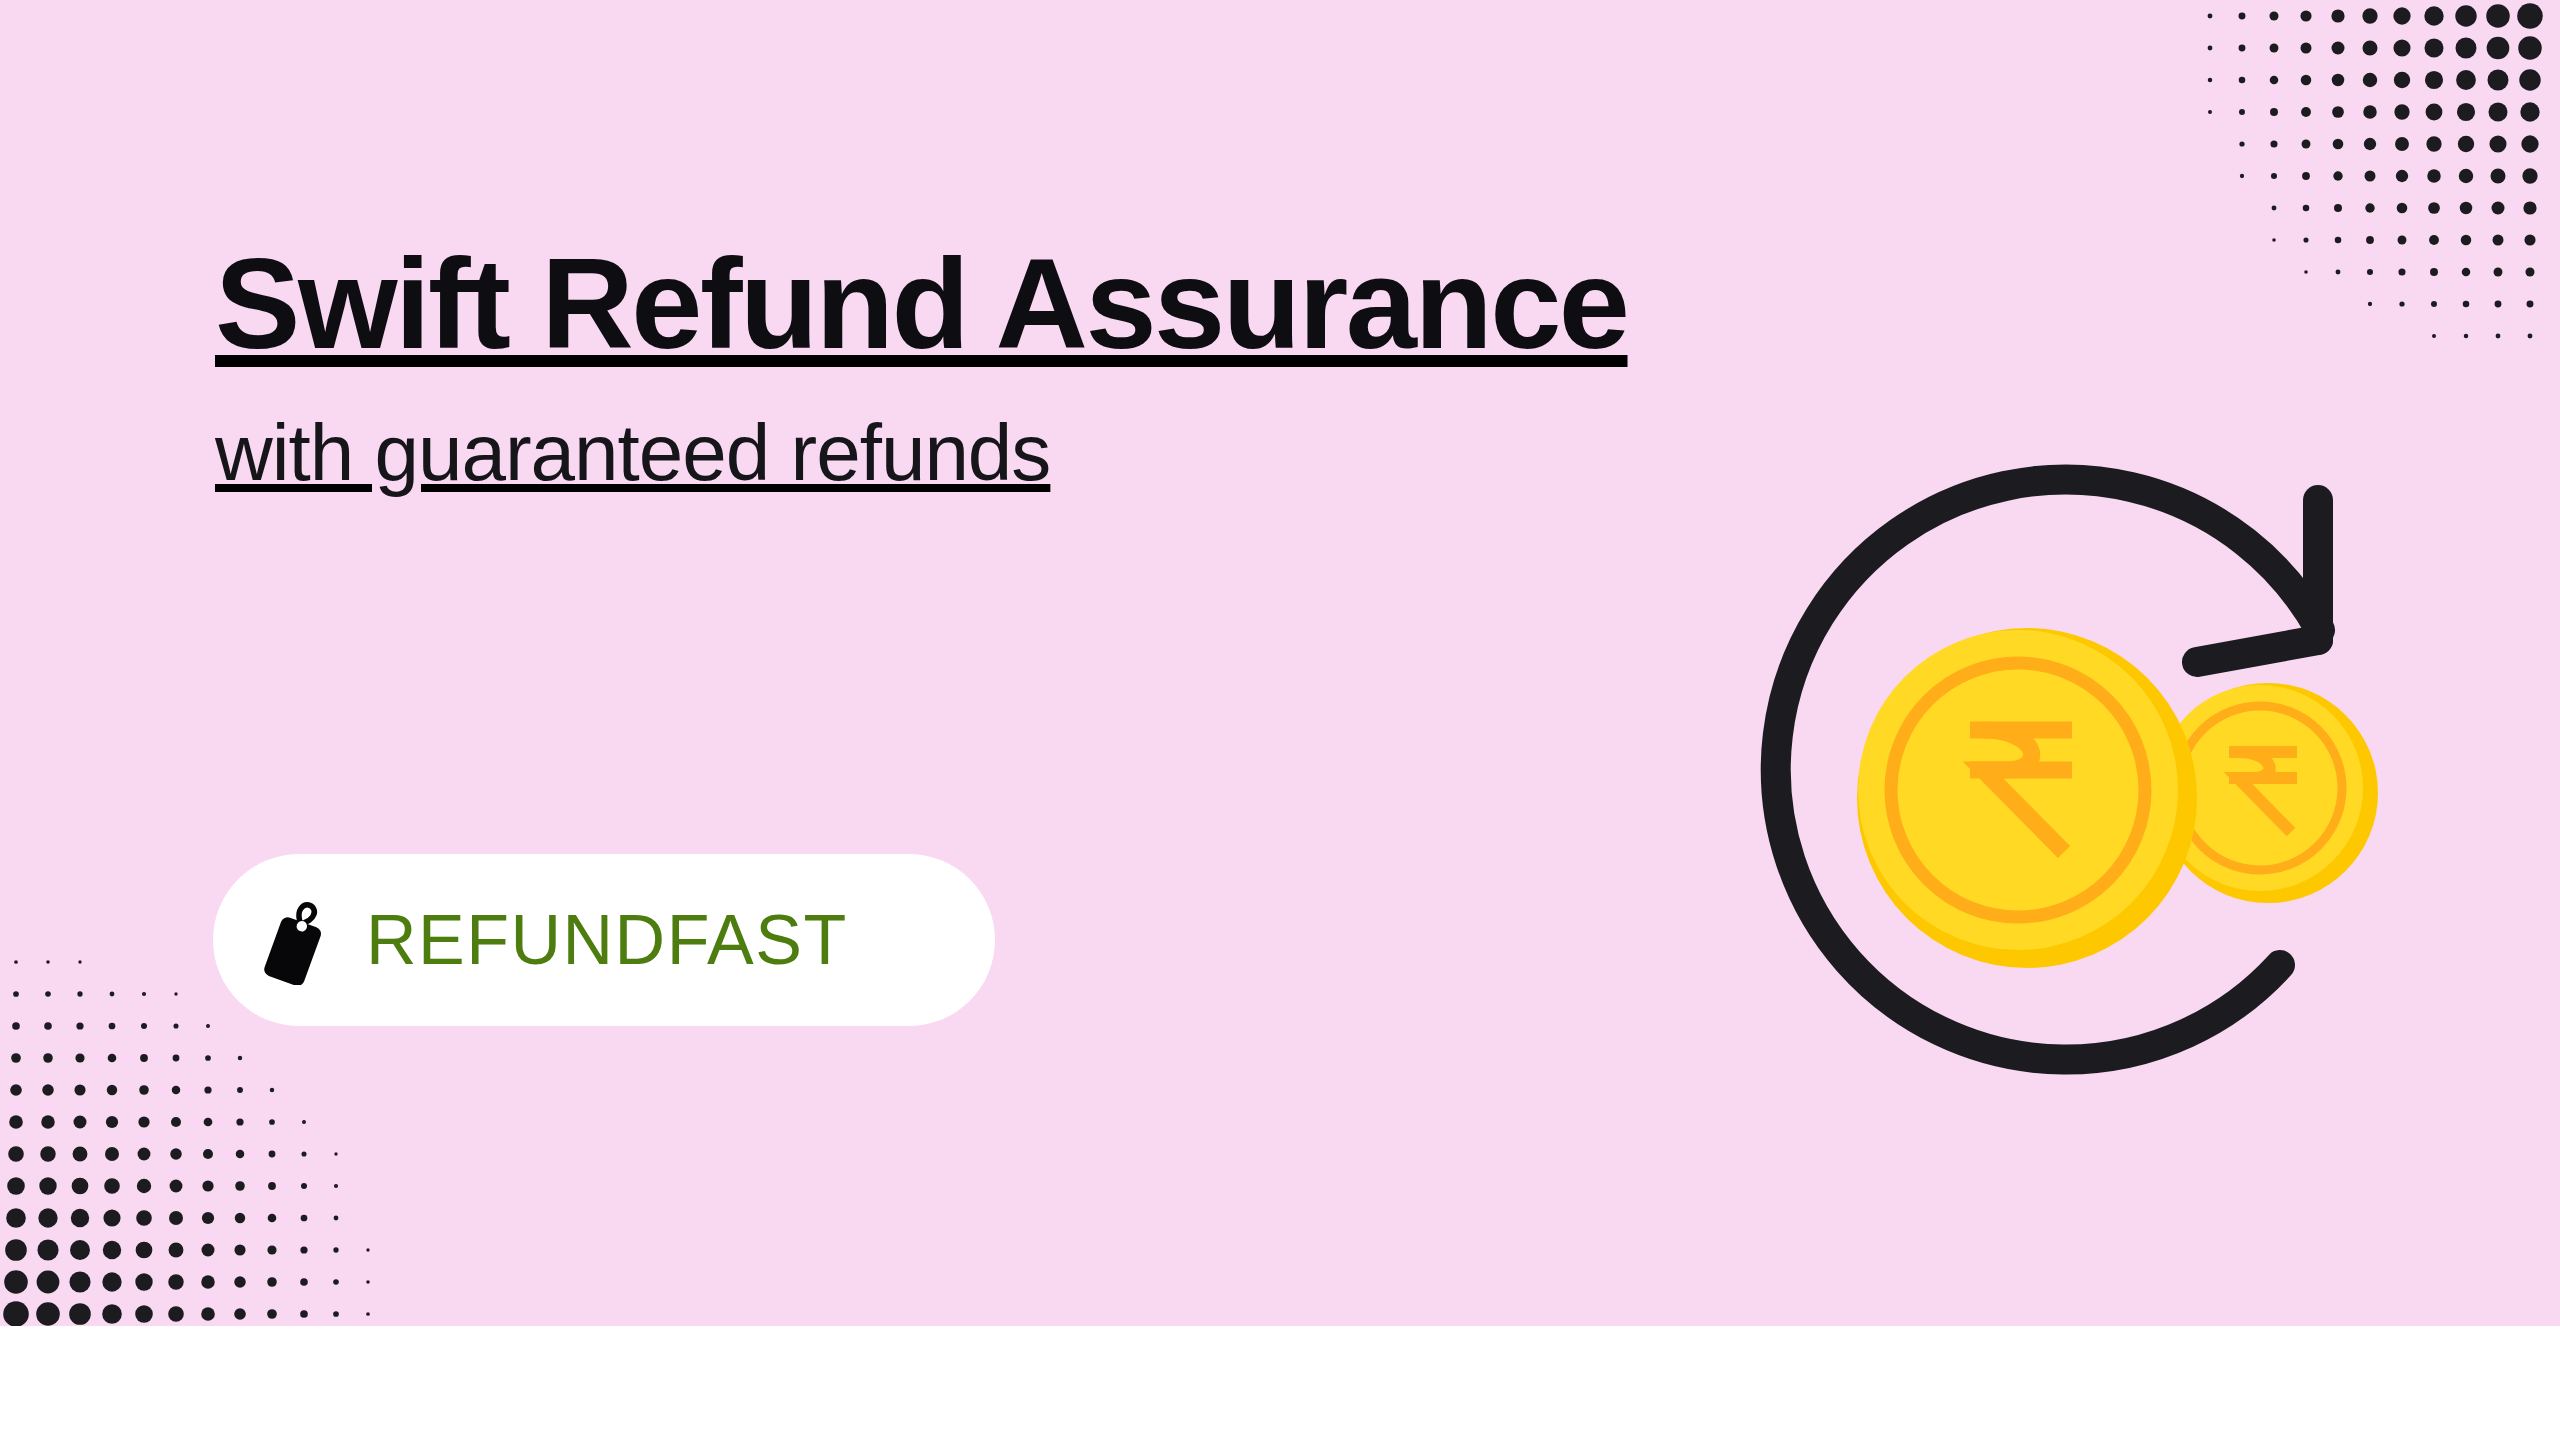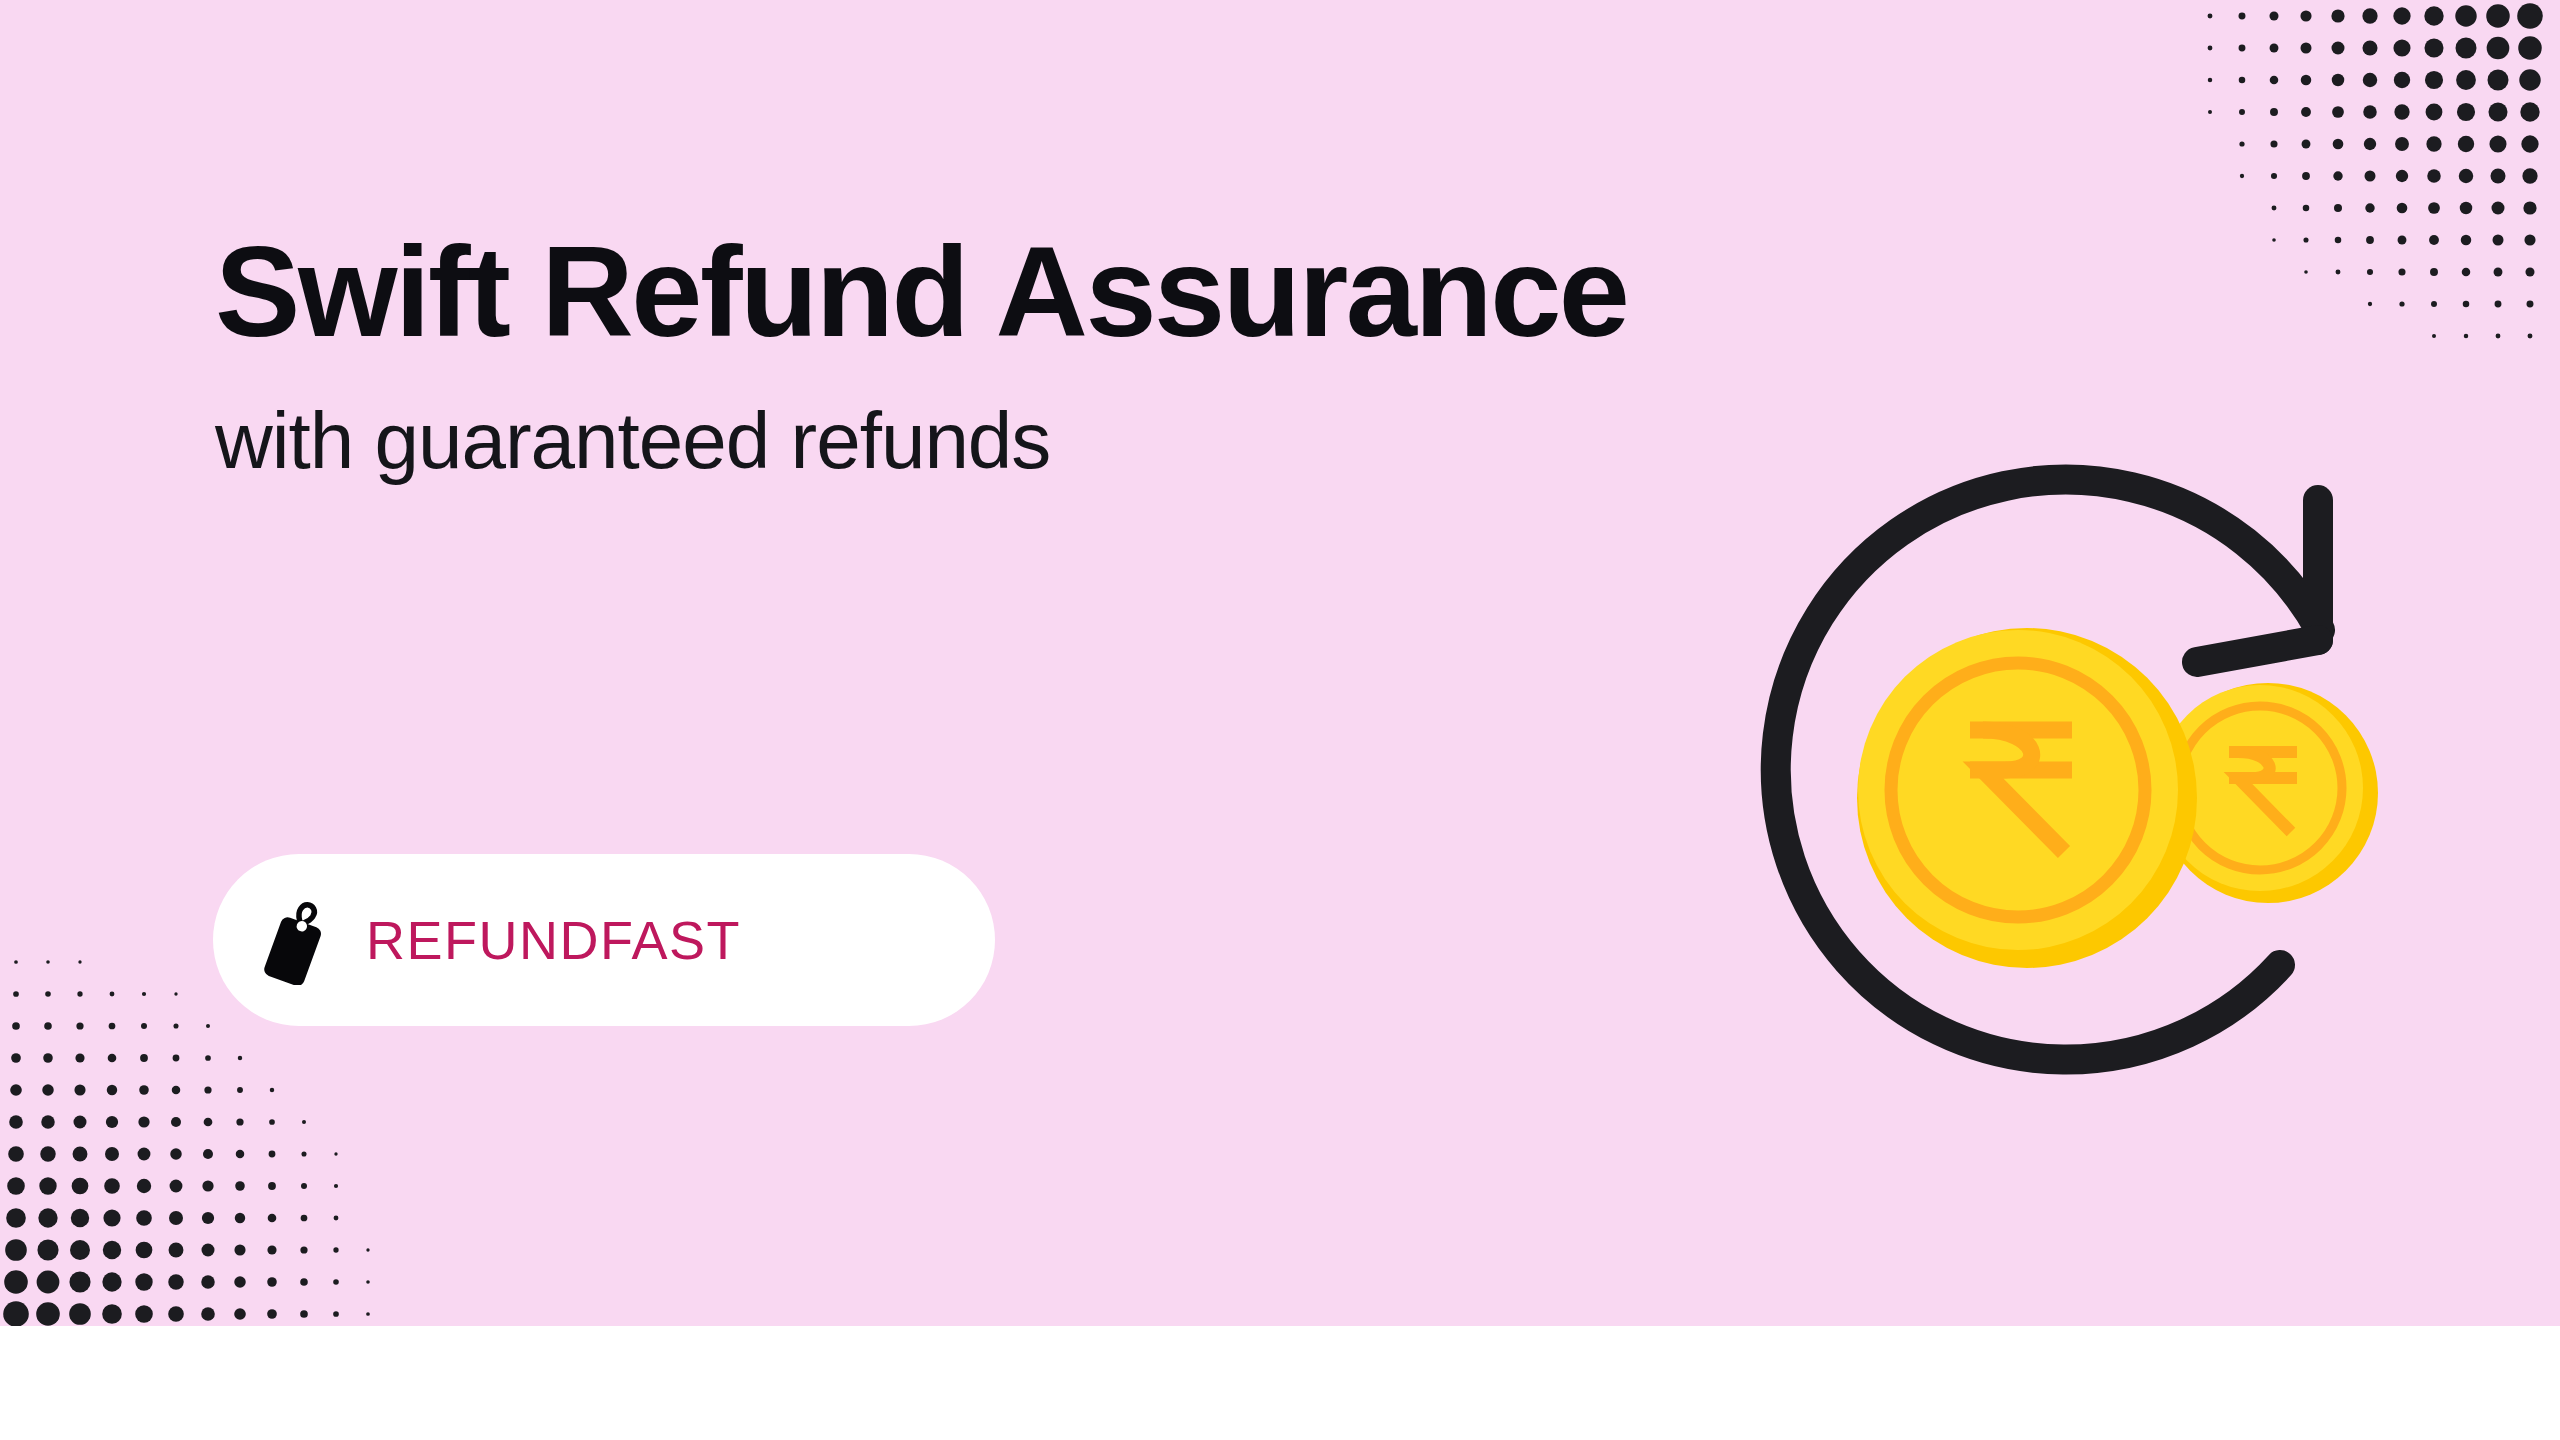--- a/index.html
+++ b/index.html
@@ -27,22 +27,23 @@
     background:#ffffff;
   }
   
   .halftone { position:absolute; pointer-events:none; }
   #halftone-tr { right:0; top:0; width:430px; height:350px; }
   #halftone-bl { left:0; bottom:114px; width:430px; height:380px; }
 
   
   .text-block {
     position:absolute;
-    left:215px; top:228px;
+    left:215px; top:240px;
     width:1760px;
+    text-decoration:underline;
   }
   #headline {
     font-size:128px;
     font-weight:bold;
     color:#0d0d12;
     letter-spacing:-2.5px;
     line-height:1.0;
     margin:0;
     white-space:nowrap;
     font-stretch:condensed;
@@ -65,24 +66,24 @@
     width:782px; height:172px;
     background:#ffffff;
     border-radius:86px;
     display:flex;
     align-items:center;
     box-sizing:border-box;
     padding-left:45px;
   }
   #tag-icon { width:74px; height:90px; flex:0 0 auto; }
   #coupon-code {
-    font-size:54px;
+    font-size:70px;
     font-weight:normal;
     letter-spacing:1.5px;
-    color:#be185d;
+    color:#4d7c0f;
     margin-left:34px;
     white-space:nowrap;
   }
   
   #refund-illustration {
     position:absolute;
     left:1660px; top:400px;
     width:760px; height:720px;
   }
 </style>

